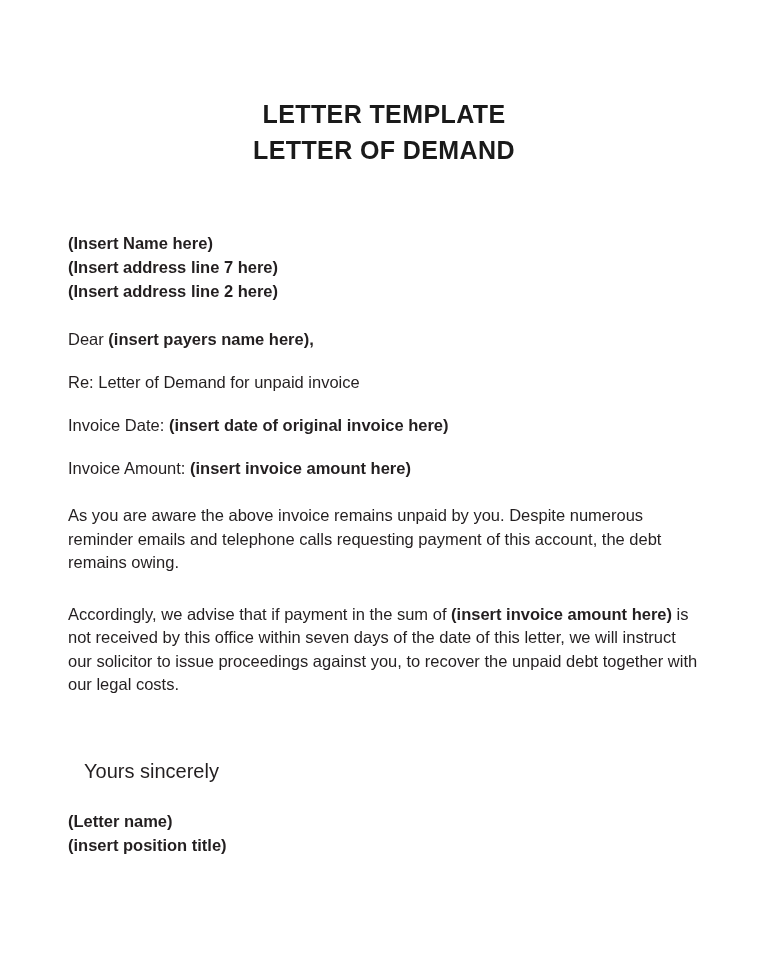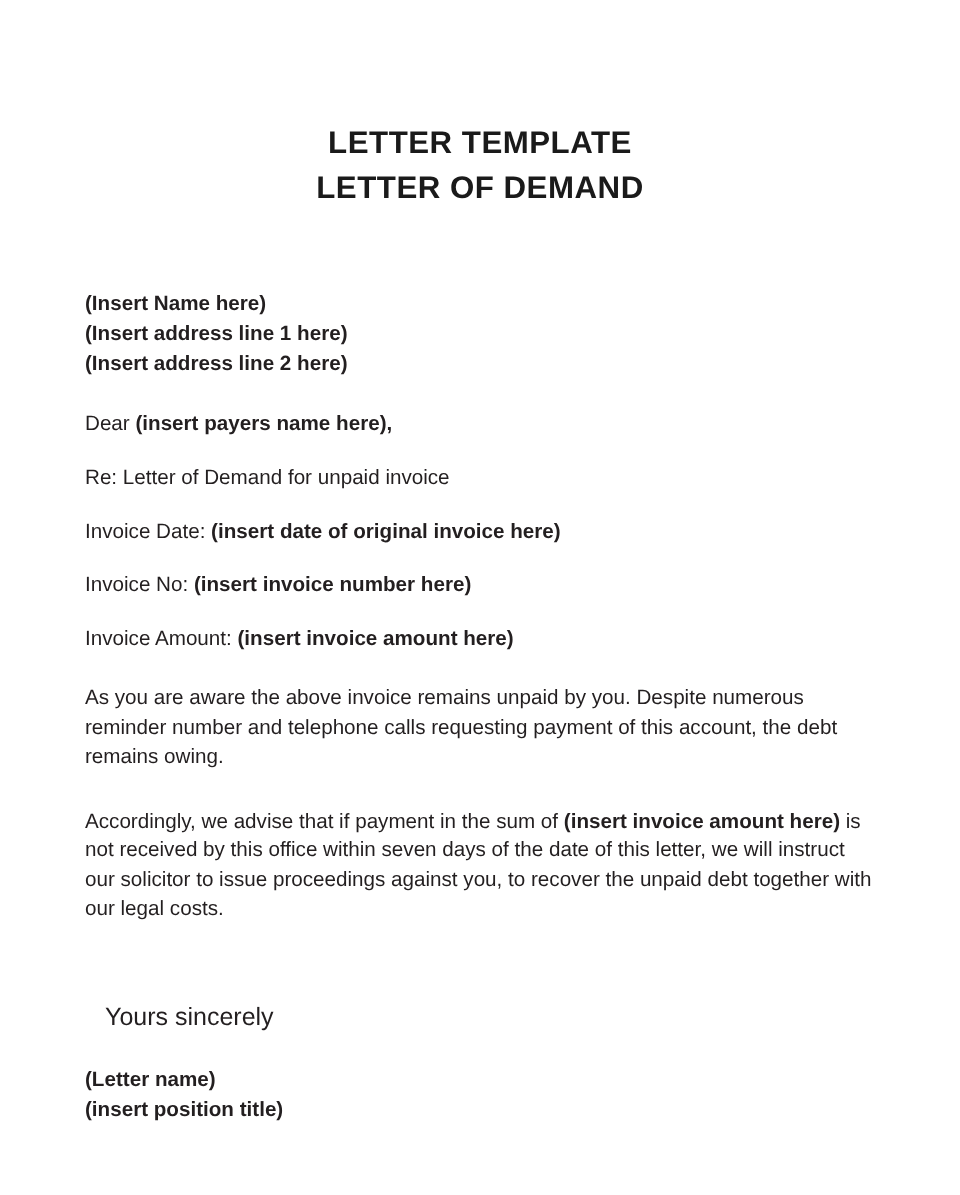--- a/index.html
+++ b/index.html
@@ -112,35 +112,34 @@
 
   <div class="title-block">
     <div class="title-line">LETTER TEMPLATE</div>
     <div class="title-line">LETTER OF DEMAND</div>
   </div>
 
   <div class="letter-body">
 
     <div class="addr-block">
       <div class="addr-line">(Insert Name here)</div>
-      <div class="addr-line">(Insert address line 1 here)</div>
+      <div class="addr-line">(Insert address line 7 here)</div>
       <div class="addr-line">(Insert address line 2 here)</div>
     </div>
 
     <div class="salutation"><span>Dear </span><b>(insert payers name here),</b></div>
 
     <div class="re-line">Re: Letter of Demand for unpaid invoice</div>
 
     <div class="invoice-line"><span>Invoice Date: </span><b>(insert date of original invoice here)</b></div>
 
-    <div class="invoice-line"><span>Invoice No: </span><b>(insert invoice number here)</b></div>
 
     <div class="invoice-line"><span>Invoice Amount: </span><b>(insert invoice amount here)</b></div>
 
-    <div class="para">As you are aware the above invoice remains unpaid by you. Despite numerous reminder number and telephone calls requesting payment of this account, the debt remains owing.</div>
+    <div class="para">As you are aware the above invoice remains unpaid by you. Despite numerous reminder emails and telephone calls requesting payment of this account, the debt remains owing.</div>
 
     <div class="para para-second"><span>Accordingly, we advise that if payment in the sum of </span><b>(insert invoice amount here)</b><span> is not received by this office within seven days of the date of this letter, we will instruct our solicitor to issue proceedings against you, to recover the unpaid debt together with our legal costs.</span></div>
 
     <div class="sign-gap"></div>
 
     <div class="closing">Yours sincerely</div>
 
     <div class="sig-block">
       <div class="sig-line">(Letter name)</div>
       <div class="sig-line">(insert position title)</div>

